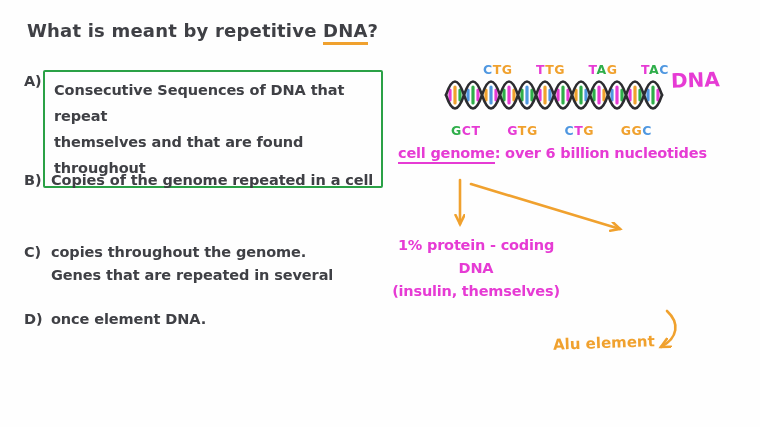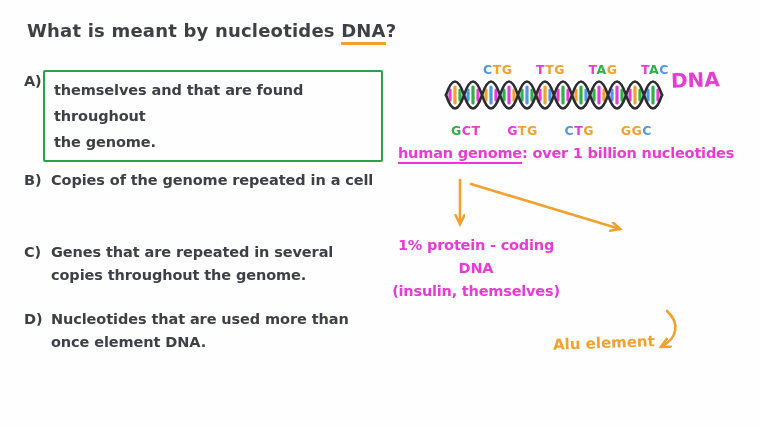--- a/index.html
+++ b/index.html
@@ -31,50 +31,49 @@
   .noncoding .und{border-bottom:2.5px solid #f0a12e;padding-bottom:1px;}
   .alu{position:absolute;left:553px;top:334px;font-size:15px;color:#f0a12e;transform:rotate(-2deg);}
   .overlay{position:absolute;left:0;top:0;pointer-events:none;}
 </style>
 </head>
 <body>
 
 <div class="canvas">
 
   <div class="title">
-    <span>What is meant by nucleotides </span><span class="hl">DNA</span><span>?</span>
+    <span>What is meant by repetitive </span><span class="hl">DNA</span><span>?</span>
   </div>
 
   <div class="opt" style="top:70px">
     <span class="marker">A)</span>
     <div class="optbox">
+      <div>Consecutive Sequences of DNA that repeat</div>
       <div>themselves and that are found throughout</div>
-      <div>the genome.</div>
     </div>
   </div>
 
   <div class="opt" style="top:169px">
     <span class="marker">B)</span>
     <div class="lines">
       <div>Copies of the genome repeated in a cell</div>
     </div>
   </div>
 
   <div class="opt" style="top:241px">
     <span class="marker">C)</span>
     <div class="lines">
+      <div>copies throughout the genome.</div>
       <div>Genes that are repeated in several</div>
-      <div>copies throughout the genome.</div>
     </div>
   </div>
 
   <div class="opt" style="top:308px">
     <span class="marker">D)</span>
     <div class="lines">
-      <div>Nucleotides that are used more than</div>
       <div>once element DNA.</div>
     </div>
   </div>
 
   <div class="seq-row seq-top" id="seq-top">
       <span><span style="color: rgb(79, 151, 224);">C</span><span style="color: rgb(240, 161, 46);">T</span><span style="color: rgb(240, 161, 46);">G</span></span>
       <span><span style="color: rgb(230, 59, 212);">T</span><span style="color: rgb(240, 161, 46);">T</span><span style="color: rgb(240, 161, 46);">G</span></span>
       <span><span style="color: rgb(230, 59, 212);">T</span><span style="color: rgb(47, 174, 74);">A</span><span style="color: rgb(240, 161, 46);">G</span></span>
       <span><span style="color: rgb(230, 59, 212);">T</span><span style="color: rgb(47, 174, 74);">A</span><span style="color: rgb(79, 151, 224);">C</span></span>
     </div>
@@ -125,21 +124,21 @@
   <div class="seq-row seq-bottom" id="seq-bottom">
       <span><span style="color: rgb(47, 174, 74);">G</span><span style="color: rgb(230, 59, 212);">C</span><span style="color: rgb(230, 59, 212);">T</span></span>
       <span><span style="color: rgb(230, 59, 212);">G</span><span style="color: rgb(240, 161, 46);">T</span><span style="color: rgb(240, 161, 46);">G</span></span>
       <span><span style="color: rgb(79, 151, 224);">C</span><span style="color: rgb(230, 59, 212);">T</span><span style="color: rgb(240, 161, 46);">G</span></span>
       <span><span style="color: rgb(240, 161, 46);">G</span><span style="color: rgb(240, 161, 46);">G</span><span style="color: rgb(79, 151, 224);">C</span></span>
     </div>
 
   <div class="dna-label">DNA</div>
 
   <div class="genome-note">
-    <span class="und">human genome</span><span>: over 1 billion nucleotides</span>
+    <span class="und">cell genome</span><span>: over 6 billion nucleotides</span>
   </div>
 
   <svg class="overlay" width="760" height="427" viewBox="0 0 760 427">
     <defs>
       <marker id="ah" markerUnits="userSpaceOnUse" markerWidth="16" markerHeight="14" refX="10" refY="5" orient="auto">
         <path d="M1,0.5 L10,5 L1,9.5" fill="none" stroke="#f0a12e" stroke-width="2.6" stroke-linecap="round"></path>
       </marker>
     </defs>
     <path d="M460,180 L460,224" fill="none" stroke="#f0a12e" stroke-width="2.6" stroke-linecap="round" marker-end="url(#ah)"></path>
     <path d="M471,184 L620,229" fill="none" stroke="#f0a12e" stroke-width="2.6" stroke-linecap="round" marker-end="url(#ah)"></path>

